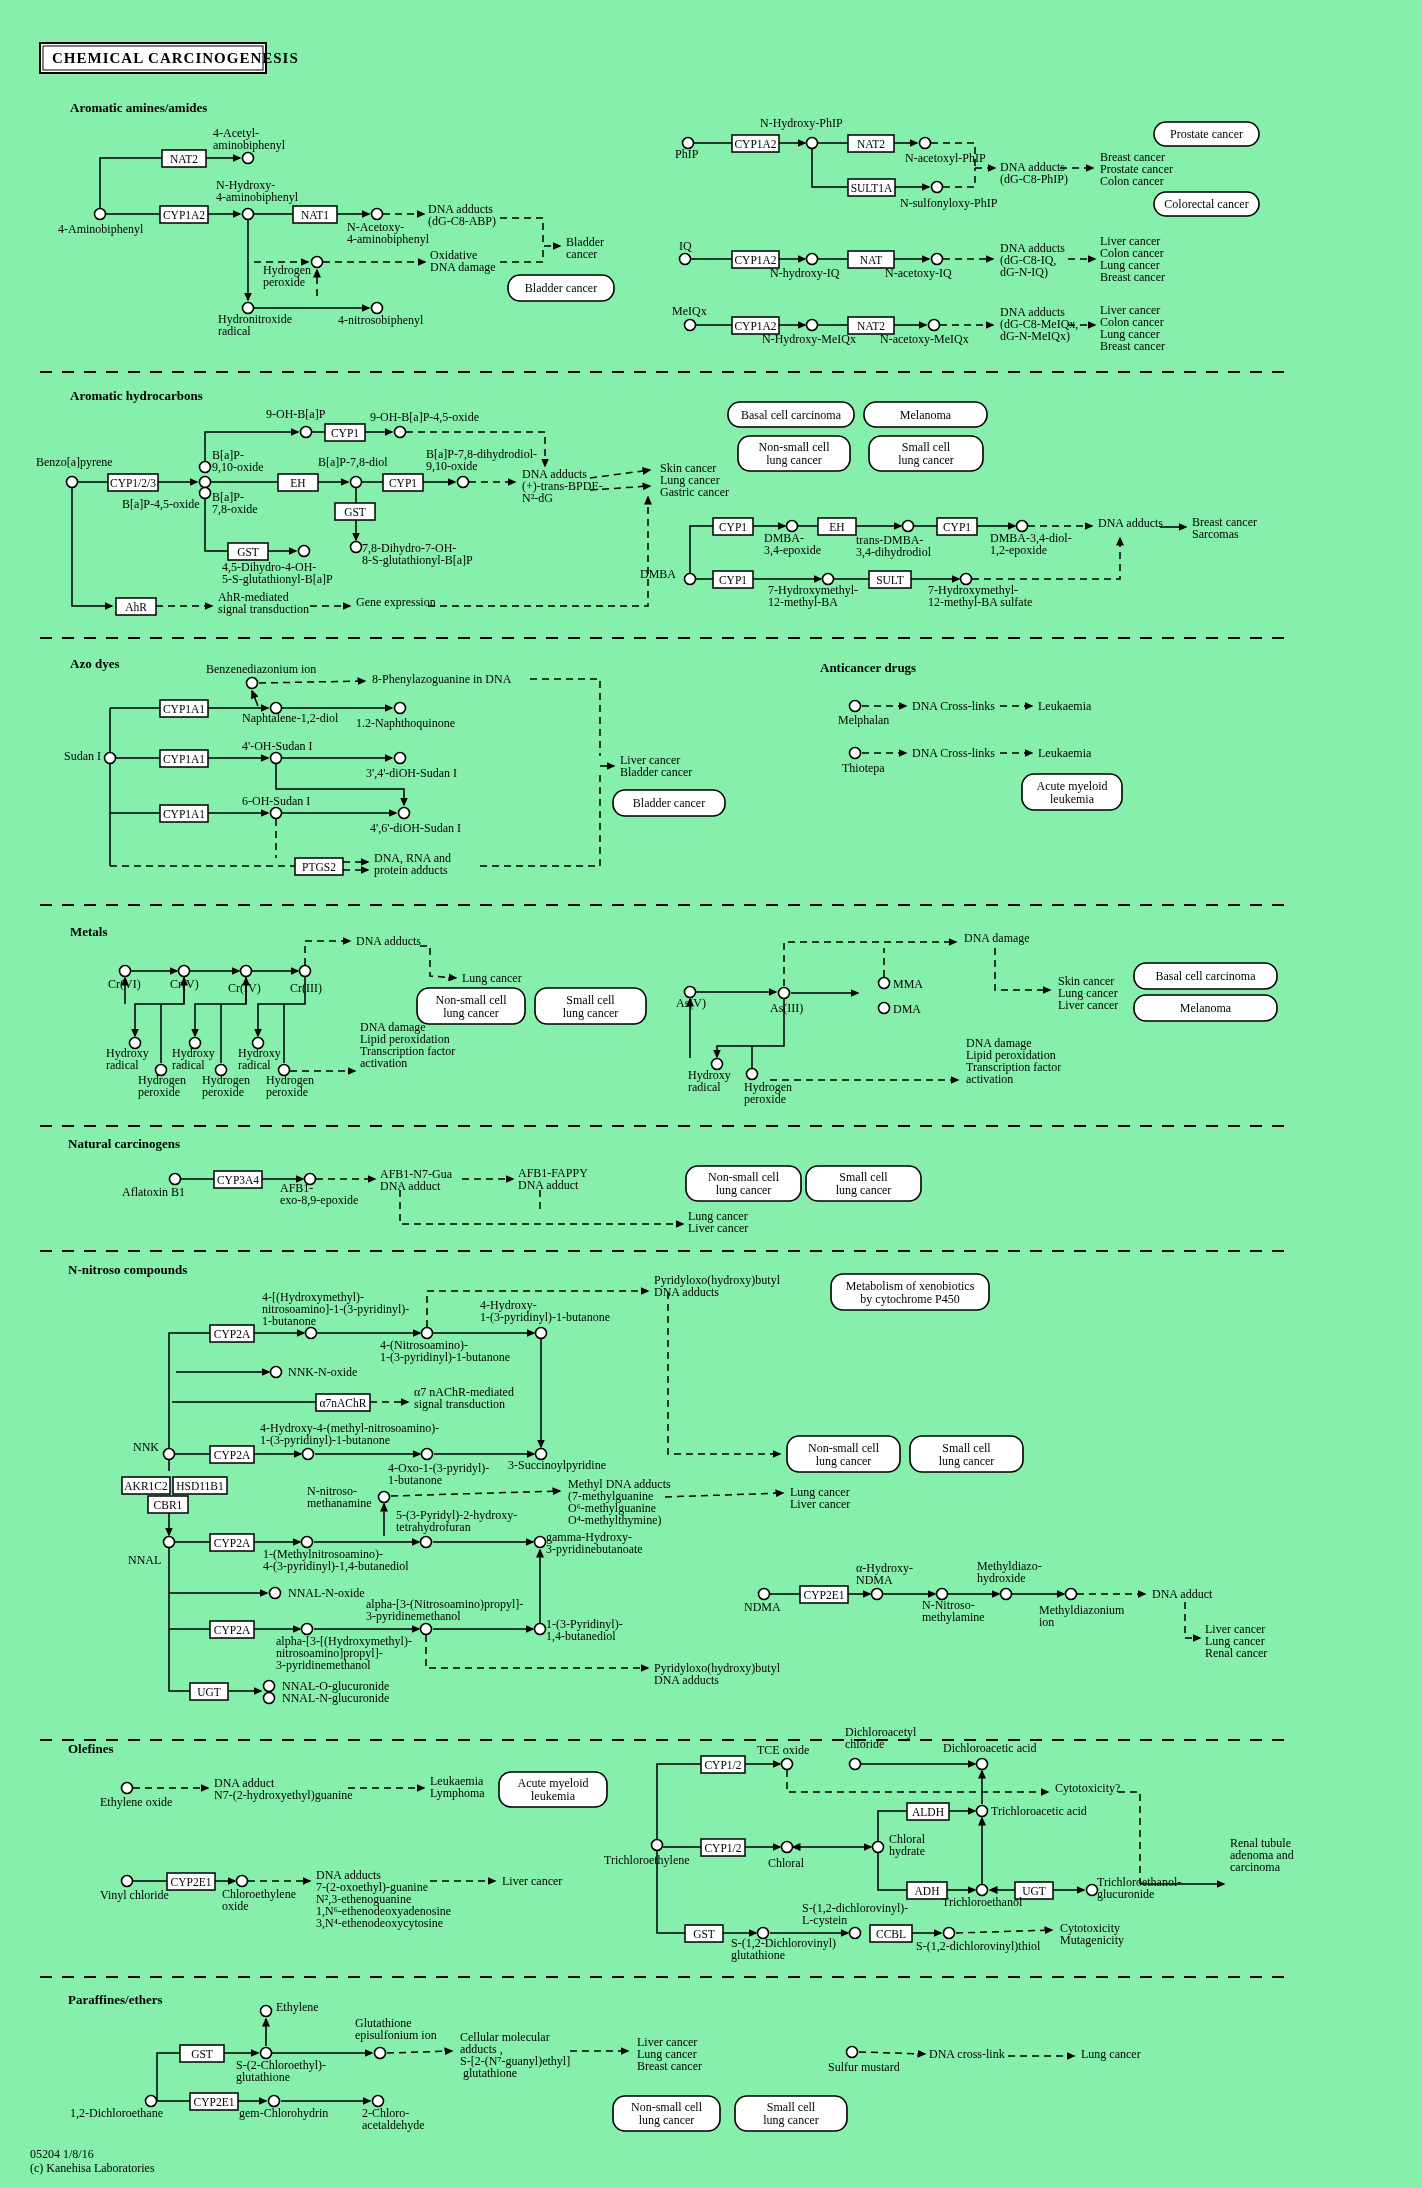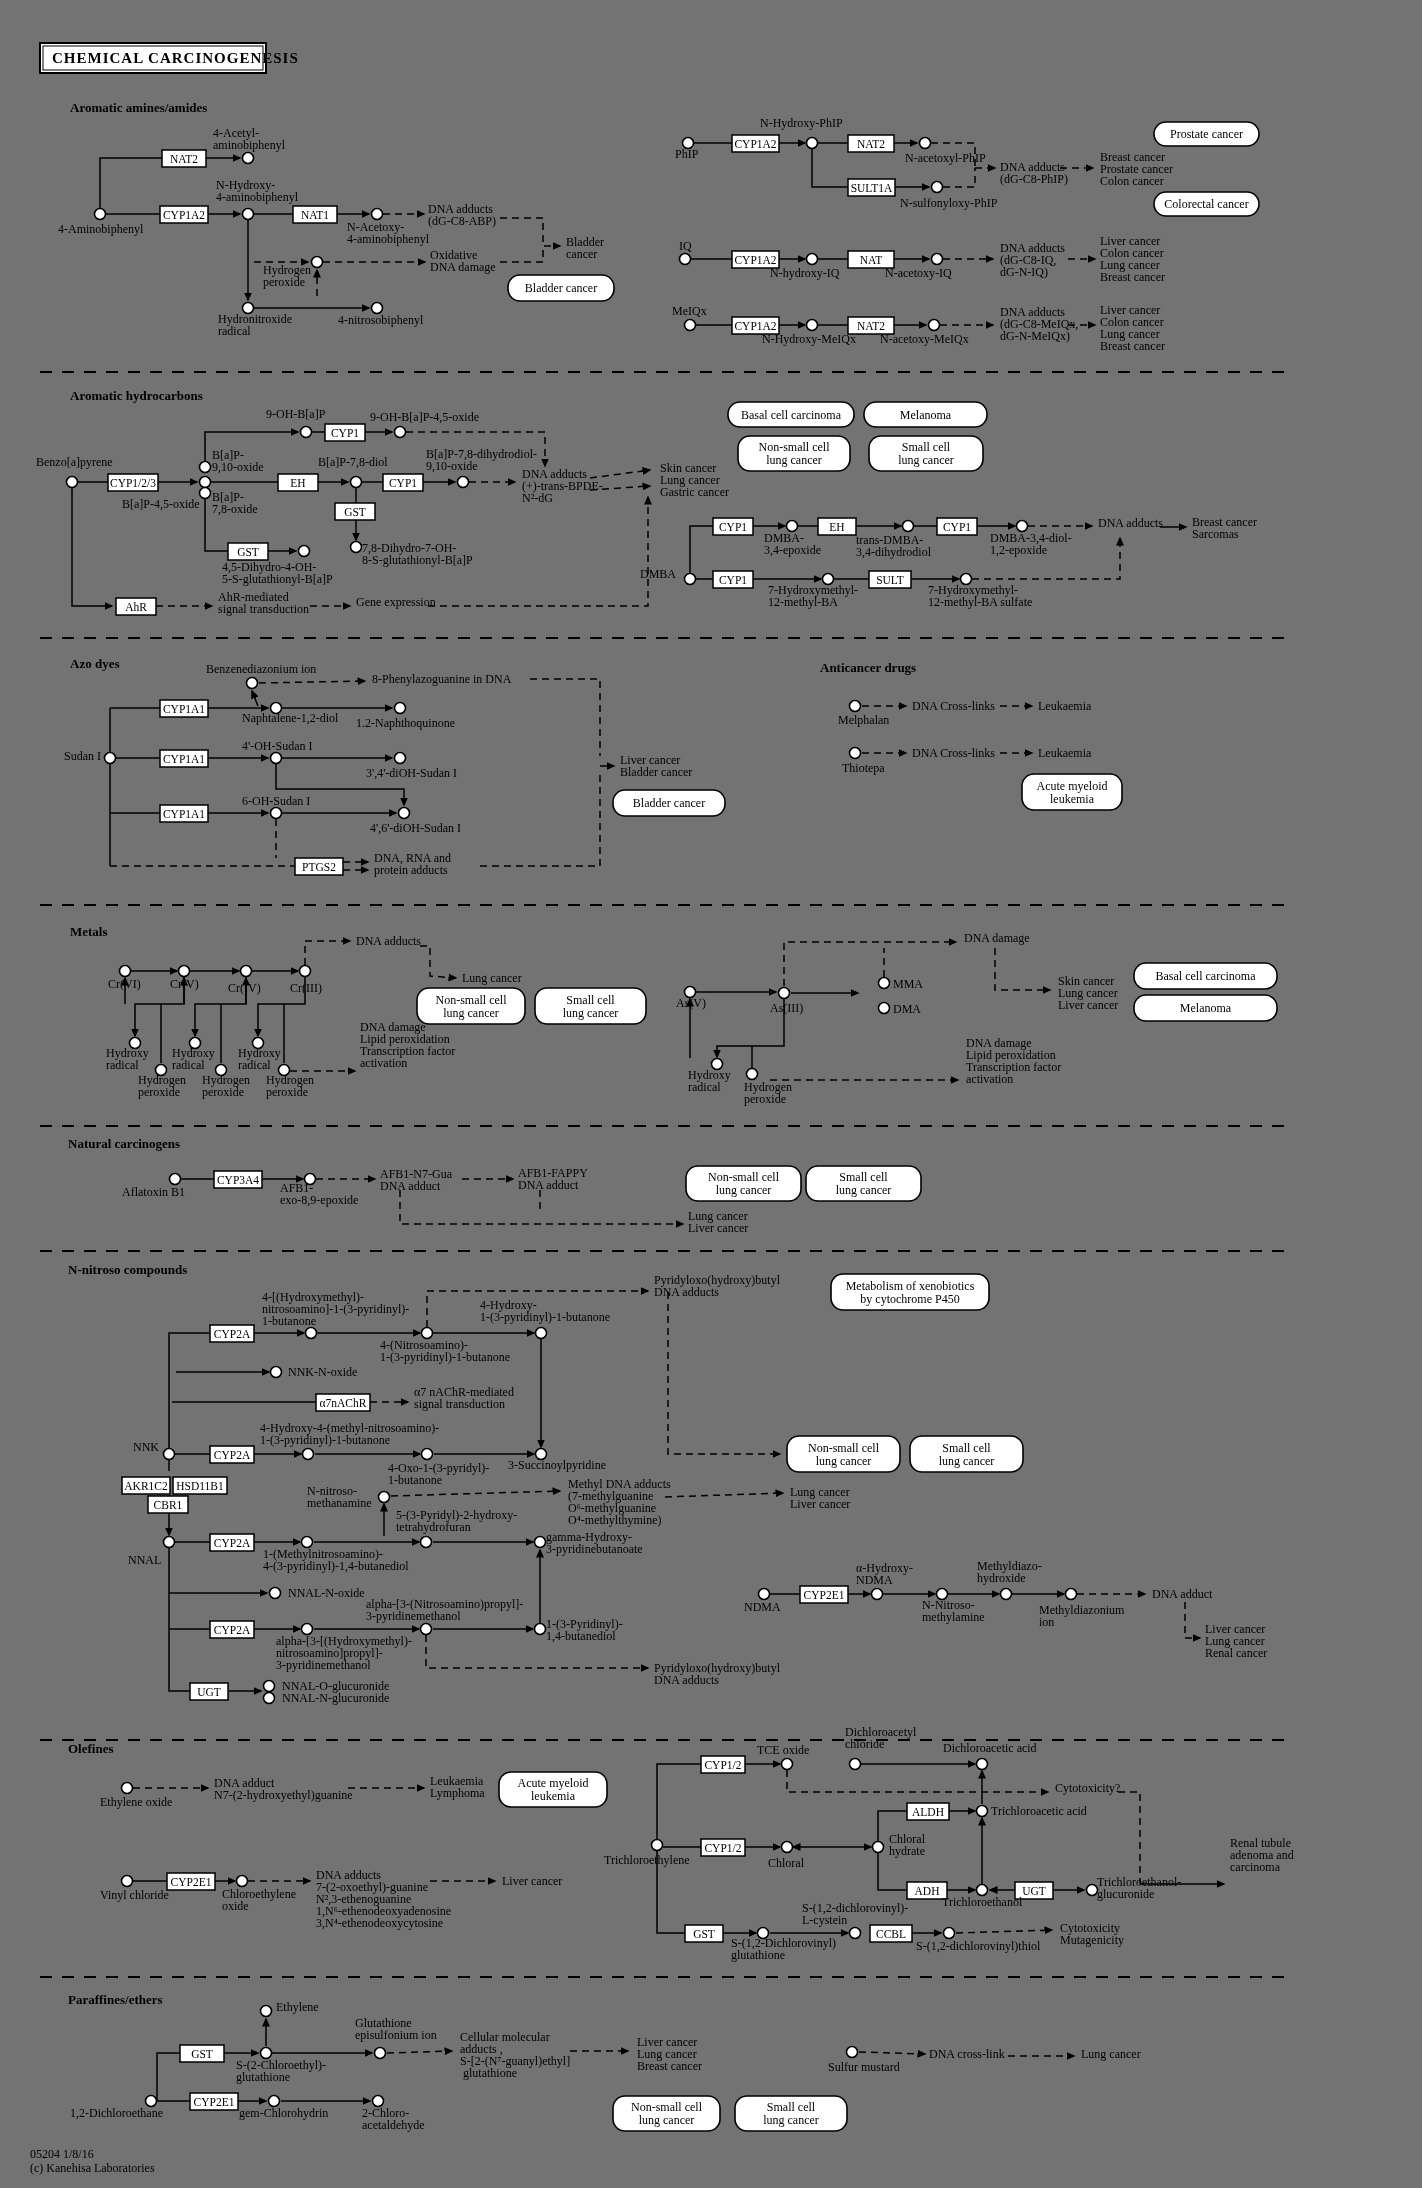--- a/index.html
+++ b/index.html
@@ -1,16 +1,16 @@
 <!DOCTYPE html>
 <html><head>
 <meta charset="utf-8">
 <style>
   html,body{margin:0;padding:0;background:#fff;}
-  #canvas{position:relative;width:1422px;height:2188px;background:#737373;
+  #canvas{position:relative;width:1422px;height:2188px;background:#86efac;
           font-family:"Liberation Serif","DejaVu Serif",serif;}
   svg{position:absolute;left:0;top:0;}
   text{font-family:"Liberation Serif","DejaVu Serif",serif;fill:#000;}
   .lbl{font-size:12px;}
   .sec{font-size:13px;font-weight:bold;}
   .boxlbl{font-size:11.5px;}
   .ttl{font-size:15px;font-weight:bold;letter-spacing:1px;}
   .ftr{font-size:12px;}
 </style>
 </head>

